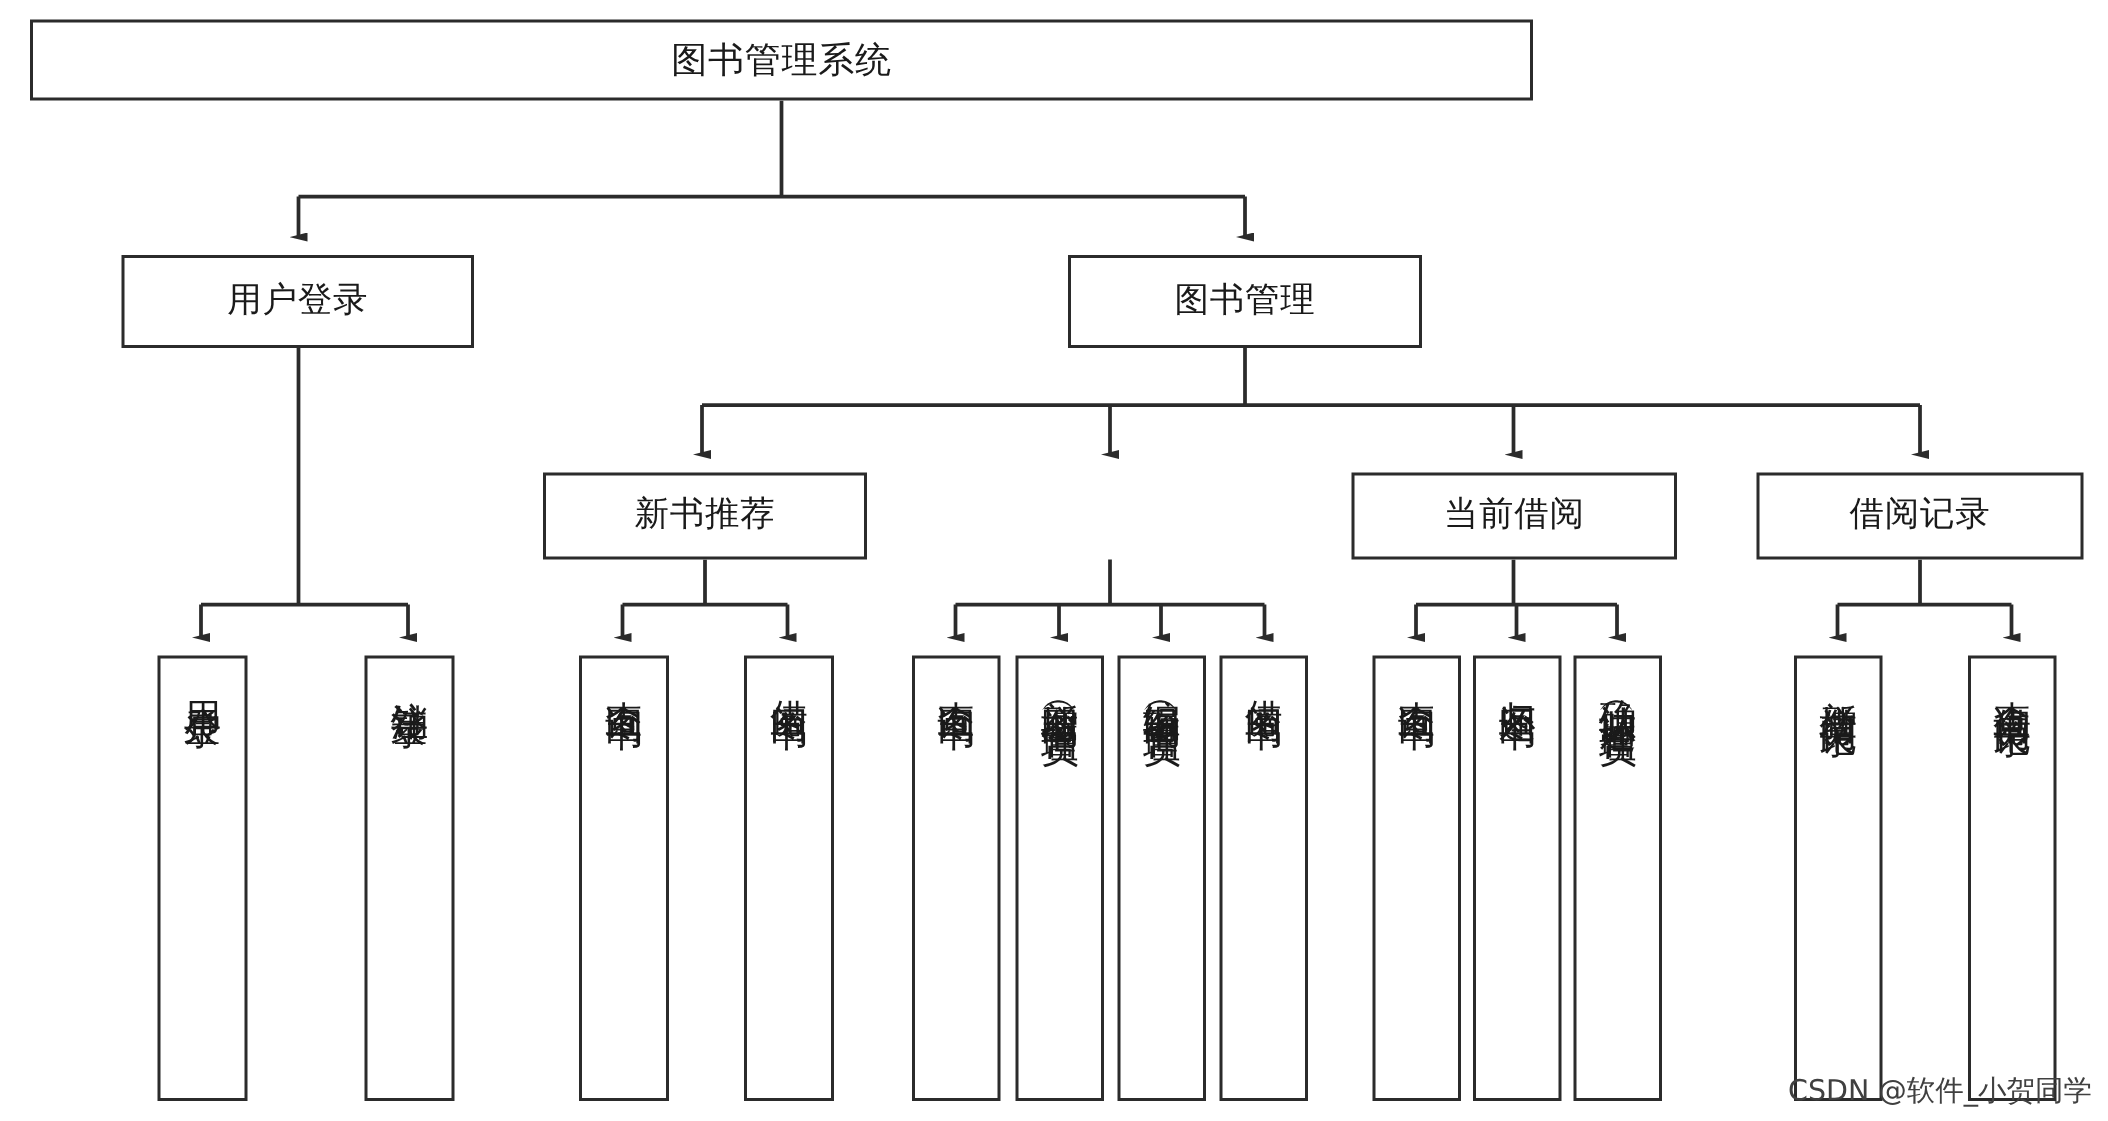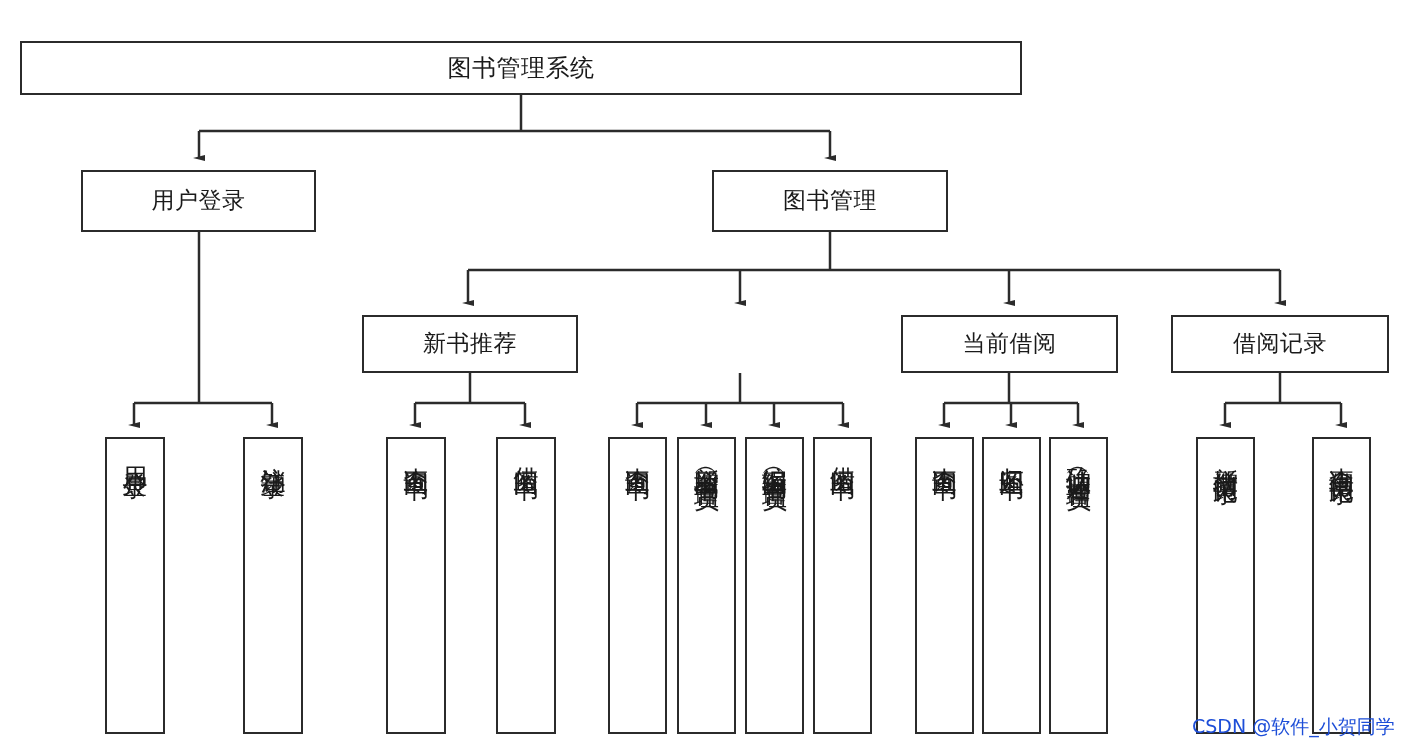--- a/index.html
+++ b/index.html
@@ -61,21 +61,21 @@
     font-size: 25px;
     letter-spacing: 3px;
     line-height: 1;
     white-space: nowrap;
   }
   #watermark {
     position: absolute;
     left: 1192px;
     top: 714px;
     font-size: 19px;
-    color: #1d4ed8;
+    color: #404040;
     white-space: nowrap;
     z-index: 3;
     font-family: "DejaVu Sans", "Liberation Sans", sans-serif;
   }
 </style>
 </head>
 <body>
 
 <div id="canvas">
 
@@ -122,21 +122,21 @@
       <path d="M1011,403 L1011,425" marker-end="url(#arrow)"></path>
       <path d="M1078,403 L1078,425" marker-end="url(#arrow)"></path>
 
       <path d="M1280,373 L1280,403"></path>
       <path d="M1225,403 L1341,403"></path>
       <path d="M1225,403 L1225,425" marker-end="url(#arrow)"></path>
       <path d="M1341,403 L1341,425" marker-end="url(#arrow)"></path>
     </g>
   </svg>
 
-  <div class="node horiz root" style="left:20px; top:13px; width:1002px; height:54px;margin-top:28px;">
+  <div class="node horiz root" style="left:20px; top:13px; width:1002px; height:54px;">
     <span class="label">图书管理系统</span>
   </div>
 
   <div class="node horiz" style="left:81px; top:170px; width:235px; height:62px;">
     <span class="label">用户登录</span>
   </div>
   <div class="node horiz" style="left:712px; top:170px; width:236px; height:62px;">
     <span class="label">图书管理</span>
   </div>
 

